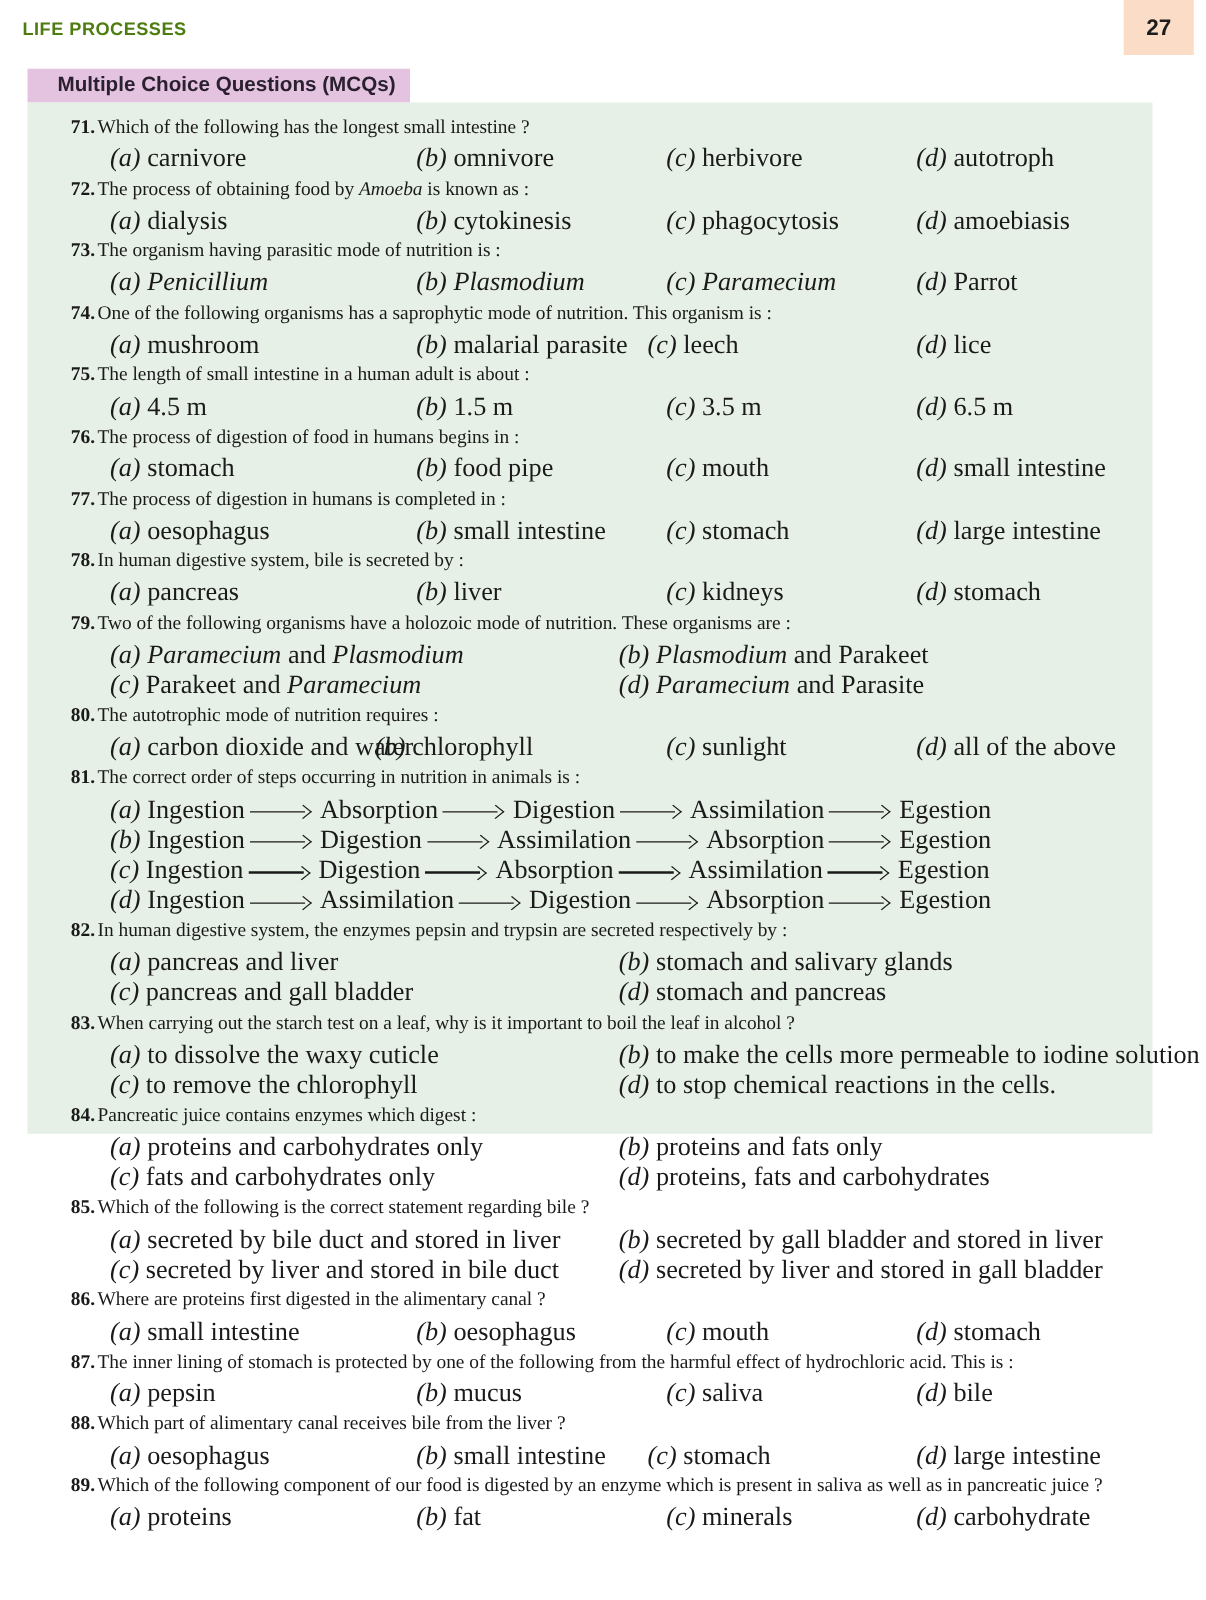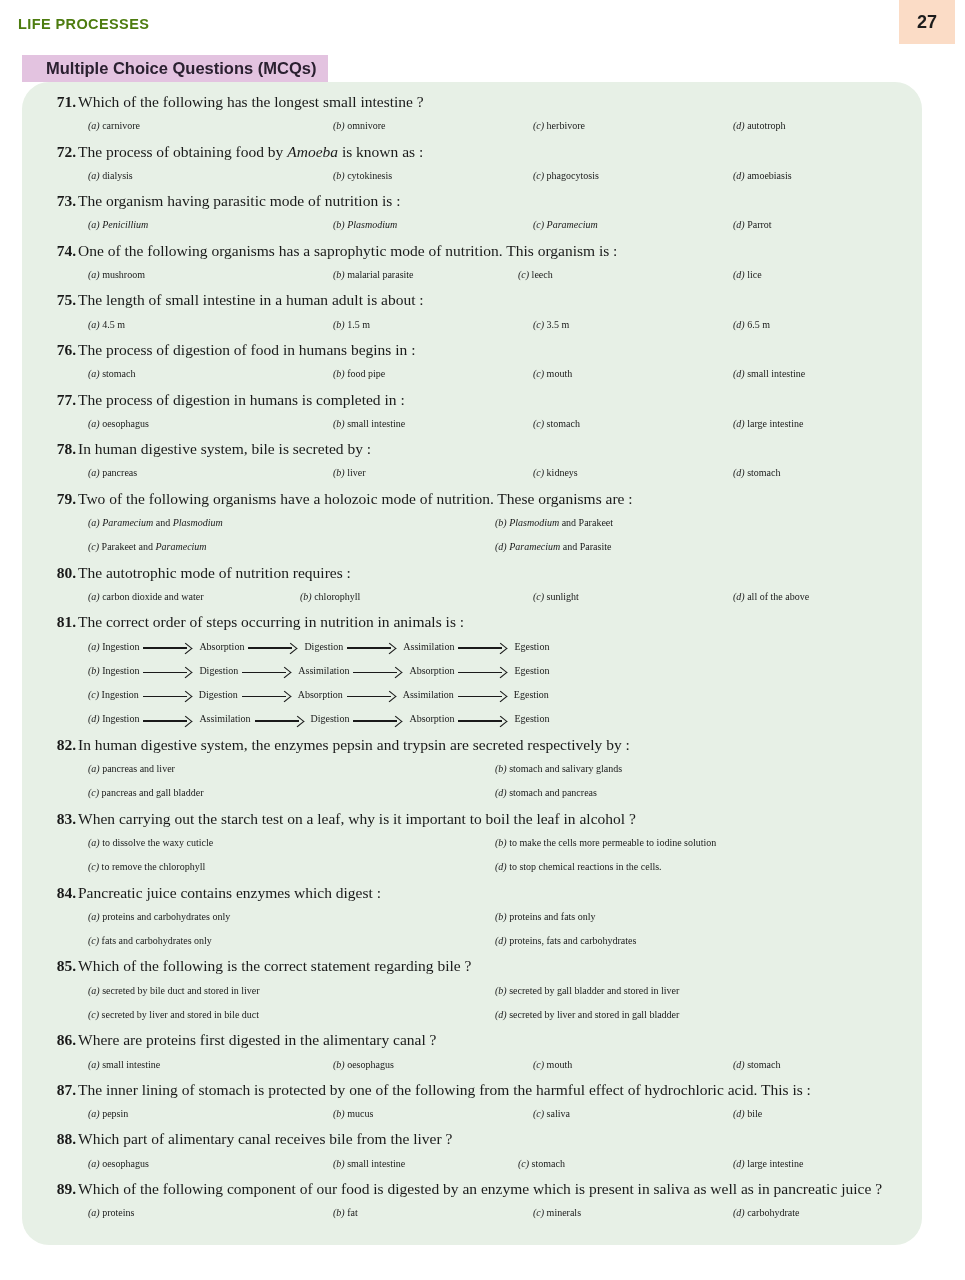--- a/index.html
+++ b/index.html
@@ -70,25 +70,24 @@
     font-size: 16.5px;
     color: #2a2030;
   }
 
   
   .content-panel {
     position: absolute;
     left: 22px;
     top: 82px;
     width: 900px;
-    height: 1163px;
+    height: 825px;
     background: #e7f0e6;
     box-sizing: border-box;
     padding: 8px 0 0 0;
-    border-radius: 27px;
   }
 
   .q-list {
     margin: 0;
     padding: 0;
     list-style: none;
   }
 
   .question {
     position: relative;
@@ -107,21 +106,21 @@
     line-height: 24.3px;
   }
   .q-text {
     font-size: 15.5px;
     line-height: 24.3px;
   }
 
   
   .opts {
     position: relative;
-    font-size: 10px;
+    font-size: 21px;
     line-height: 24.3px;
   }
   .opts-row {
     position: relative;
     height: 24.3px;
     white-space: nowrap;
   }
 
   .opt {
     position: absolute;

